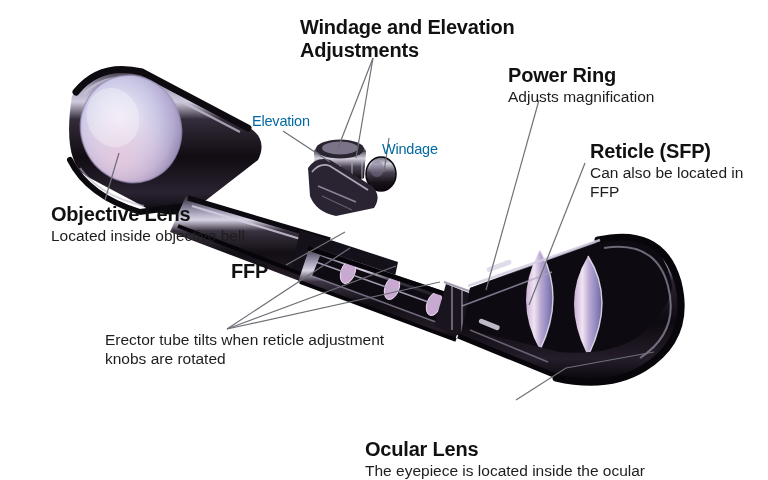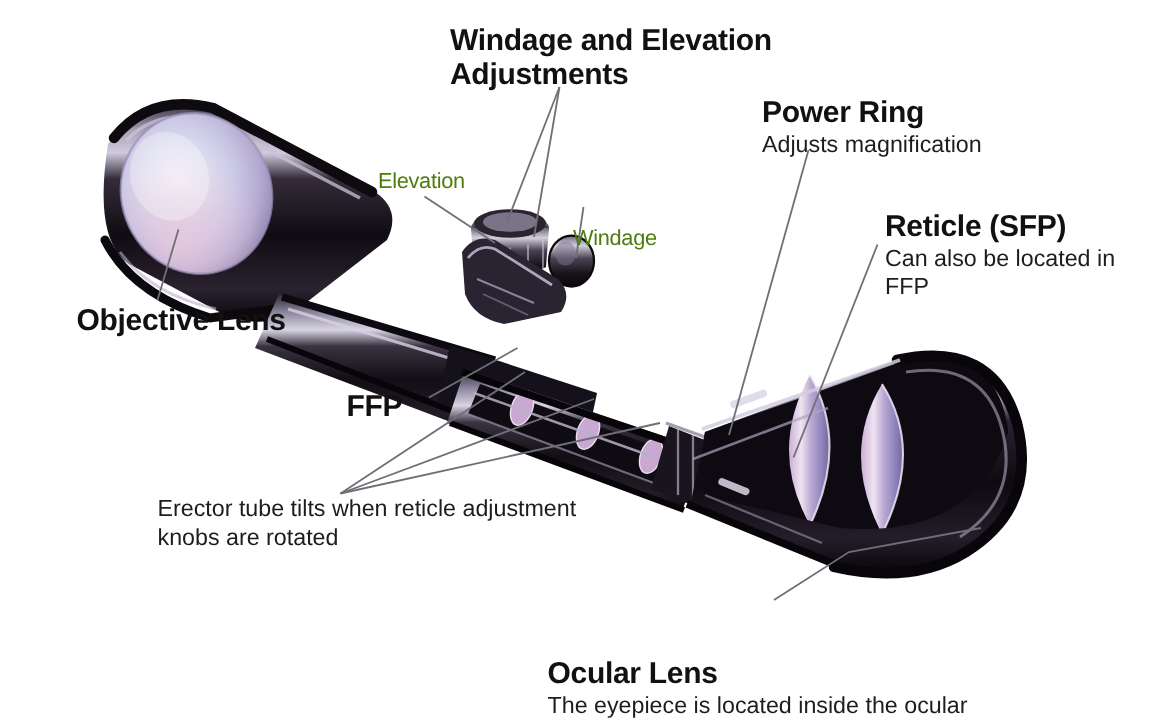--- a/index.html
+++ b/index.html
@@ -34,30 +34,30 @@
   .lbl .s{
     font-weight:normal;
     font-size:15.5px;
     line-height:19px;
     color:#1d1d1d;
   }
   .lbl.small .h{
     font-weight:normal;
     font-size:14.5px;
     line-height:17px;
-    color:#4d7c0f;
+    color:#0369a1;
   }
 
   
   #lbl-windage-elevation{left:300px;top:16px;width:290px;}
   #lbl-power-ring{left:508px;top:64px;width:240px;}
   #lbl-reticle{left:590px;top:140px;width:180px;}
   #lbl-objective{left:18px;top:203px;width:290px;margin-left:33px;}
   #lbl-elevation{left:252px;top:113px;}
-  #lbl-windage{left:382px;top:151px;}
+  #lbl-windage{left:382px;top:141px;}
   #lbl-ffp{left:231px;top:260px;}
   #lbl-erector{left:105px;top:330px;width:300px;}
   #lbl-ocular{left:365px;top:390px;width:300px;margin-top:48px;}
 </style>
 </head>
 <body>
 
 <div id="stage">
 
   <svg id="art" viewBox="0 0 768 480" xmlns="http://www.w3.org/2000/svg">
@@ -274,20 +274,21 @@
     <div class="h wrap">Windage and Elevation Adjustments</div>
   </div>
 
   <div class="lbl" id="lbl-reticle">
     <div class="h">Reticle (SFP)</div>
     <div class="s">Can also be located in FFP</div>
   </div>
 
   <div class="lbl" id="lbl-objective">
     <div class="h">Objective Lens</div>
+    <div class="s">Located inside objective bell</div>
   </div>
 
   <div class="lbl small" id="lbl-elevation">
     <div class="h">Elevation</div>
   </div>
 
   <div class="lbl small" id="lbl-windage">
     <div class="h">Windage</div>
   </div>
 

